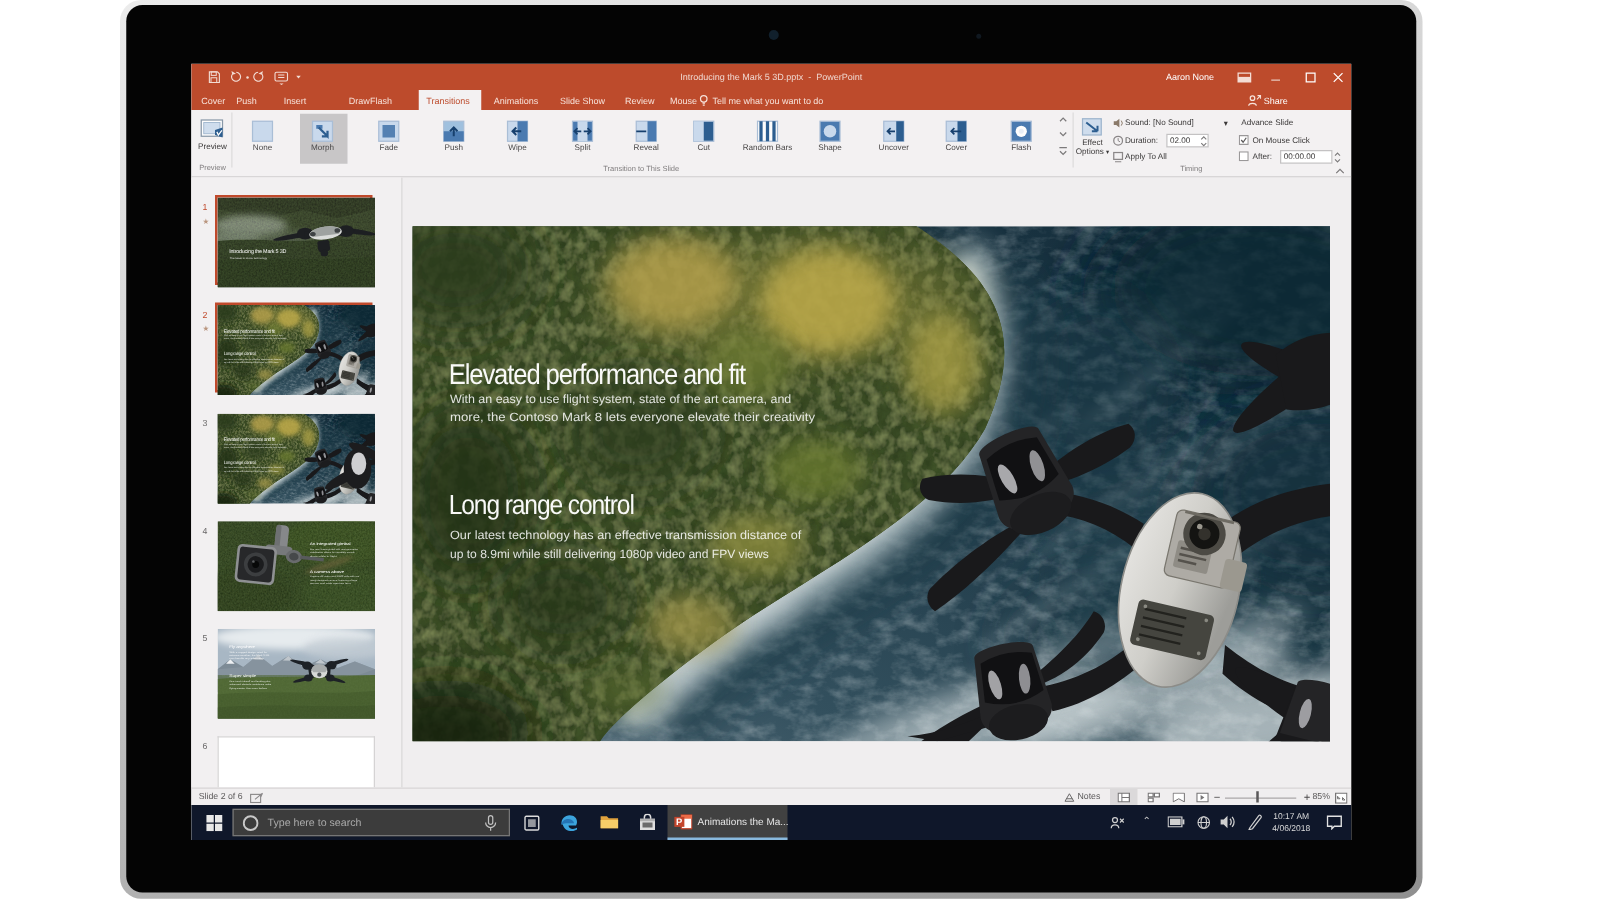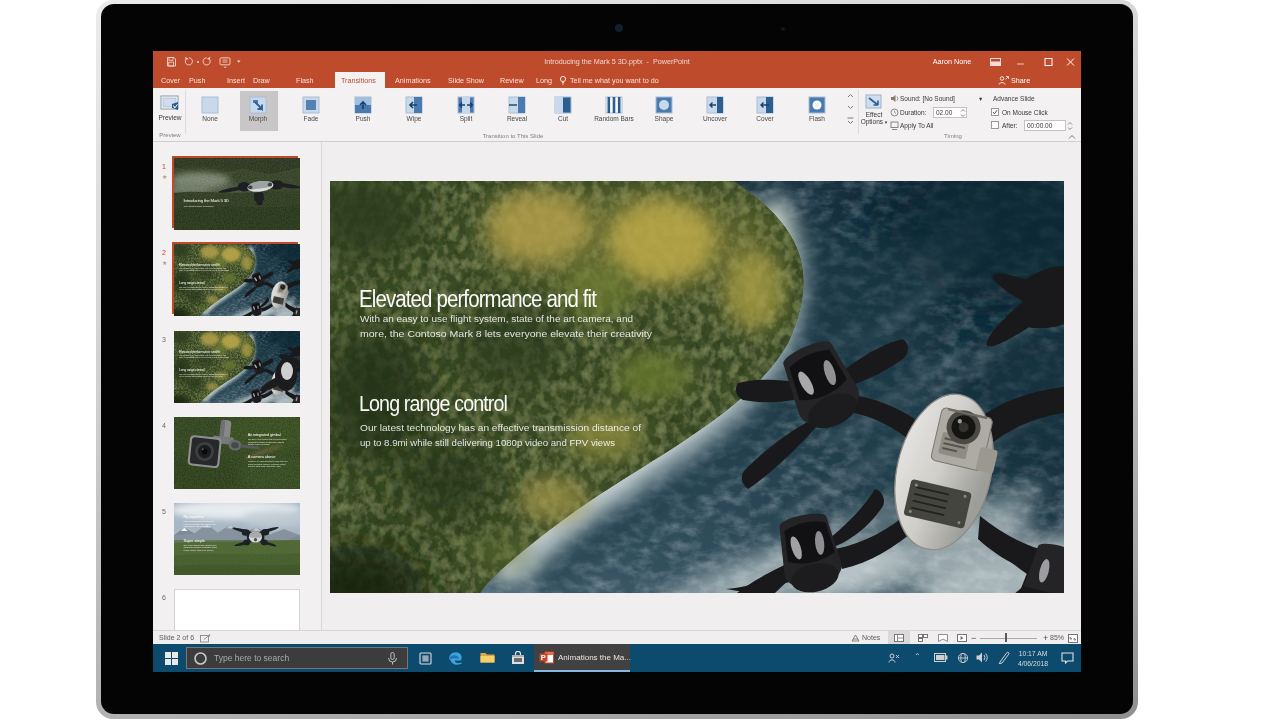--- a/index.html
+++ b/index.html
@@ -10,21 +10,21 @@
   #bezel { position:absolute; left:5px; top:4px; right:5px; bottom:5px; border-radius:13px; background:#040404; }
   #cam { position:absolute; left:519px; top:24px; width:8px; height:8px; border-radius:50%; background:#11202c; }
   #screen { position:absolute; left:153px; top:51px; width:928px; height:621px; background:#f1eff0; overflow:hidden; font-family:"Liberation Sans", sans-serif;text-decoration:underline; }
   
   #titlebar { position:absolute; left:0; top:0; width:928px; height:21px; background:#bd4b2c; }
   #menubar { position:absolute; left:0; top:21px; width:928px; height:16px; background:#bd4b2c; }
   #ribbon { position:absolute; left:0; top:37px; width:928px; height:54px; background:#f3f1f2; border-bottom:1px solid #cfcdce; }
   #mainarea { position:absolute; left:0; top:91px; width:928px; height:488px; background:#f0eeef; }
   #panel { position:absolute; left:0; top:0; width:169px; height:488px; background:#f2f0f1; border-right:1px solid #d9d7d8; }
   #statusbar { position:absolute; left:0; top:579px; width:928px; height:14px; background:#f0eeef; border-top:1px solid #d7d5d6; font-size:7px; color:#5c5a5b; }
-  #taskbar { position:absolute; left:0; top:593px; width:928px; height:28px; background:#0c4a6e; }
+  #taskbar { position:absolute; left:0; top:593px; width:928px; height:28px; background:#0f172a; }
   .ttxt { color:#f0d8d0; font-size:7.2px; }
   .tab { color:#f7e2da; font-size:7.2px; position:absolute; top:3.5px; }
   .rlabel { position:absolute; font-size:6.5px; color:#494747; text-align:center; }
   .glabel { position:absolute; font-size:6px; color:#807e7f; text-align:center; }
   .tnum { position:absolute; left:9px; font-size:7px; color:#6a6869; }
 </style>
 </head>
 <body>
 <div id="device">
   <div id="bezel"></div>
@@ -58,28 +58,28 @@
         <path d="M 28 7 h 7" stroke="#e8c8be"></path>
         <rect x="56" y="1.5" width="7" height="7" stroke="#fff"></rect>
         <path d="M 78 1.5 l 7 7 M 85 1.5 l -7 7" stroke="#fff"></path>
       </g>
     </svg>
   </div>
   <div id="menubar">
     <div class="tab" style="left:8px">Cover</div>
     <div class="tab" style="left:36px">Push</div>
     <div class="tab" style="left:74px">Insert</div>
-    <div class="tab" style="left:100px">Draw</div>
+    <div class="tab" style="left:126px">Draw</div>
     <div class="tab" style="left:143px">Flash</div>
     <div class="abs" style="left:182px;top:0;width:50px;height:16px;background:#f3f1f2"></div>
     <div class="tab" style="left:188px;color:#bd4b2c">Transitions</div>
     <div class="tab" style="left:242px">Animations</div>
     <div class="tab" style="left:295px">Slide Show</div>
     <div class="tab" style="left:347px">Review</div>
-    <div class="tab" style="left:383px">Long</div>
+    <div class="tab" style="left:383px">Mouse</div>
     <svg class="abs" style="left:405px;top:3px" width="10" height="11" viewBox="0 0 10 11">
       <g fill="none" stroke="#f7e2da" stroke-width="1">
         <circle cx="5" cy="4" r="2.6"></circle>
         <path d="M 4 7.5 h 2 M 4.2 9 h 1.6"></path>
       </g>
     </svg>
     <div class="tab" style="left:417px">Tell me what you want to do</div>
     <svg class="abs" style="left:845px;top:3px" width="11" height="11" viewBox="0 0 11 11">
       <g fill="none" stroke="#f7e2da" stroke-width="1">
         <circle cx="4" cy="3.5" r="1.8"></circle>

